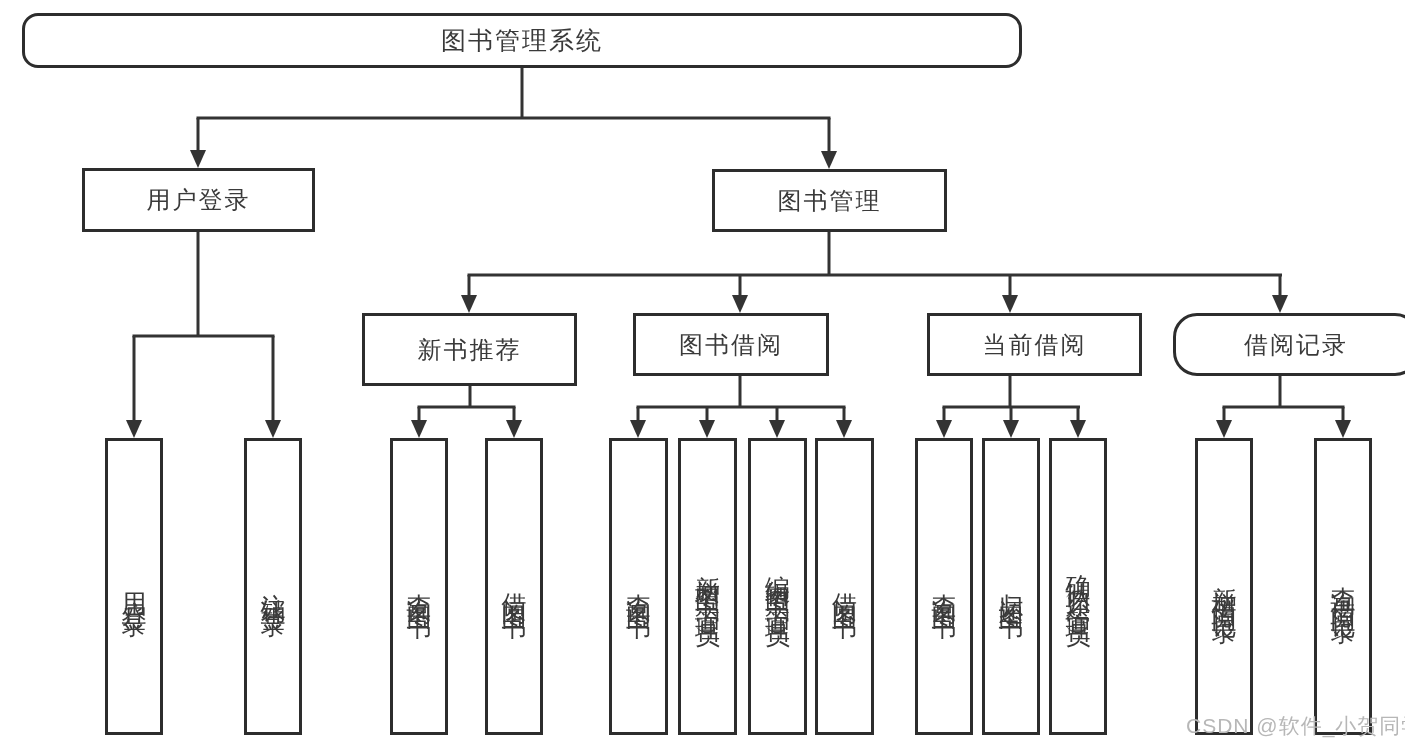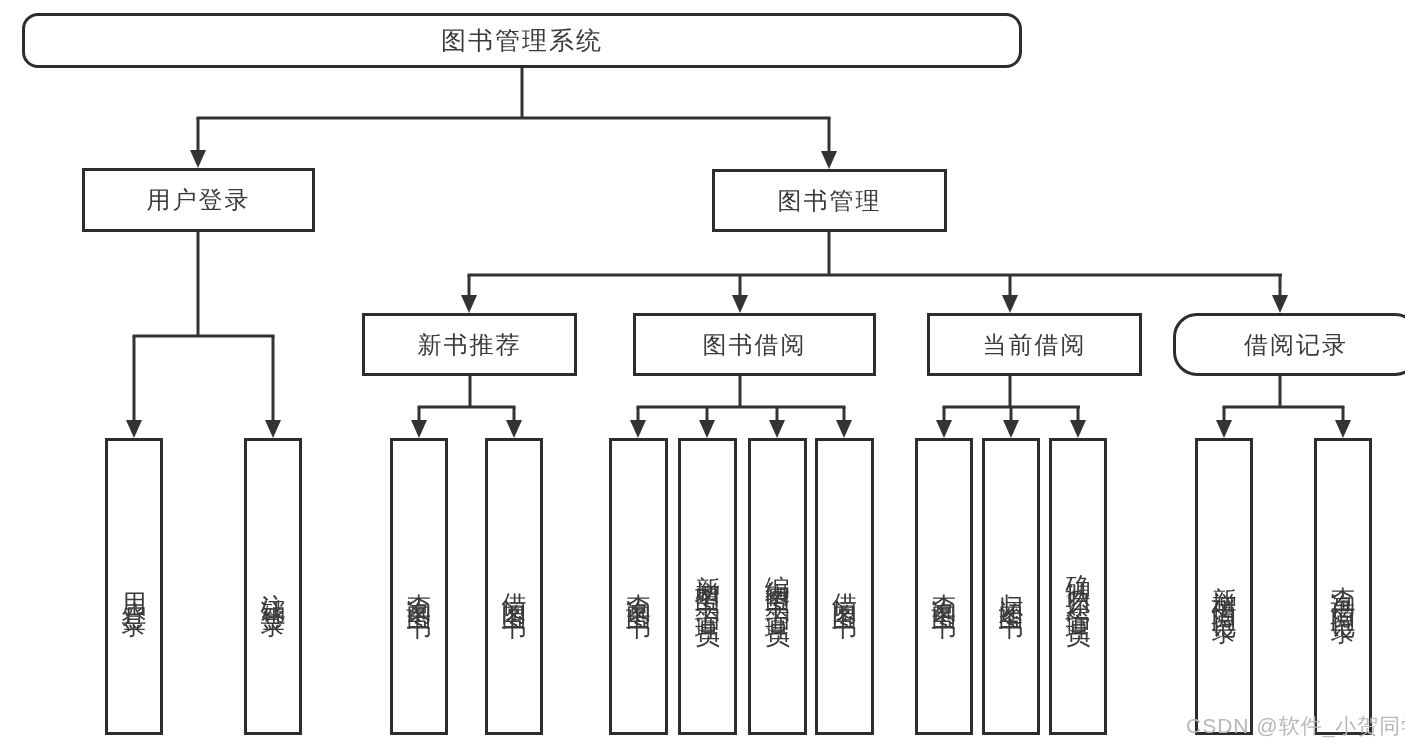--- a/index.html
+++ b/index.html
@@ -124,22 +124,22 @@
       <path d="M1216 420 L1232 420 L1224 438 Z"></path>
       <path d="M1335 420 L1351 420 L1343 438 Z"></path>
     </g>
   </svg>
 
   <div class="node root" style="left:22px; top:13px; width:1000px; height:55px;border-radius:16px;">图书管理系统</div>
 
   <div class="node" style="left:82px; top:168px; width:233px; height:64px;">用户登录</div>
   <div class="node" style="left:712px; top:169px; width:235px; height:63px;">图书管理</div>
 
-  <div class="node" style="left:362px; top:313px; width:215px; height:63px;">新书推荐</div>
-  <div class="node" style="left:633px; top:313px; width:243px; height:63px;">图书借阅</div>
+  <div class="node" style="left:362px; top:313px; width:215px; height:73px;">新书推荐</div>
+  <div class="node" style="left:633px; top:313px; width:196px; height:63px;">图书借阅</div>
   <div class="node" style="left:903px; top:313px; width:215px; height:63px;margin-left:24px;">当前借阅</div>
   <div class="node" style="left:1173px; top:313px; width:246px; height:63px;border-radius:24px;">借阅记录</div>
 
   <div class="leaf" style="left:105px; top:438px; width:58px; height:297px;">用户登录</div>
   <div class="leaf" style="left:244px; top:438px; width:58px; height:297px;">注销登录</div>
 
   <div class="leaf" style="left:390px; top:438px; width:58px; height:297px;">查询图书</div>
   <div class="leaf" style="left:485px; top:438px; width:58px; height:297px;">借阅图书</div>
 
   <div class="leaf" style="left:609px; top:438px; width:59px; height:297px;">查询图书</div>

